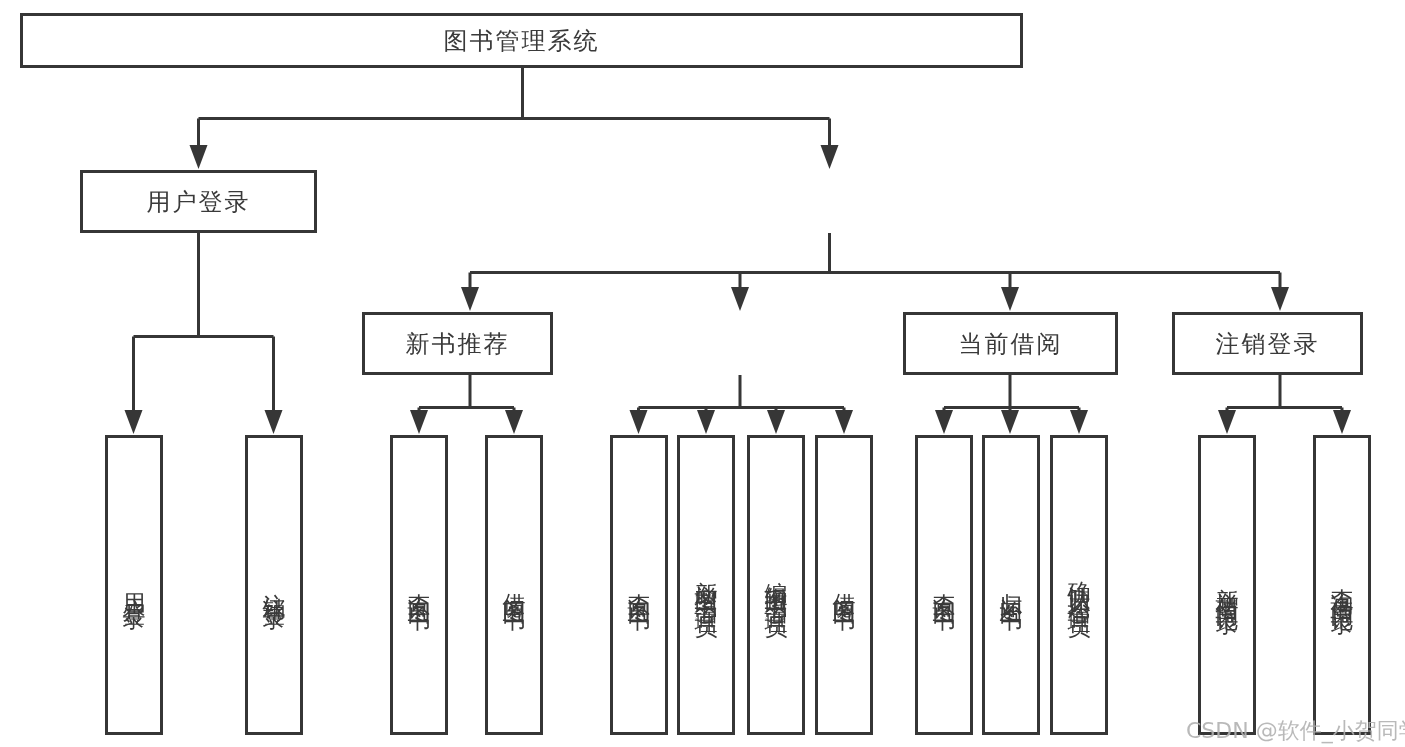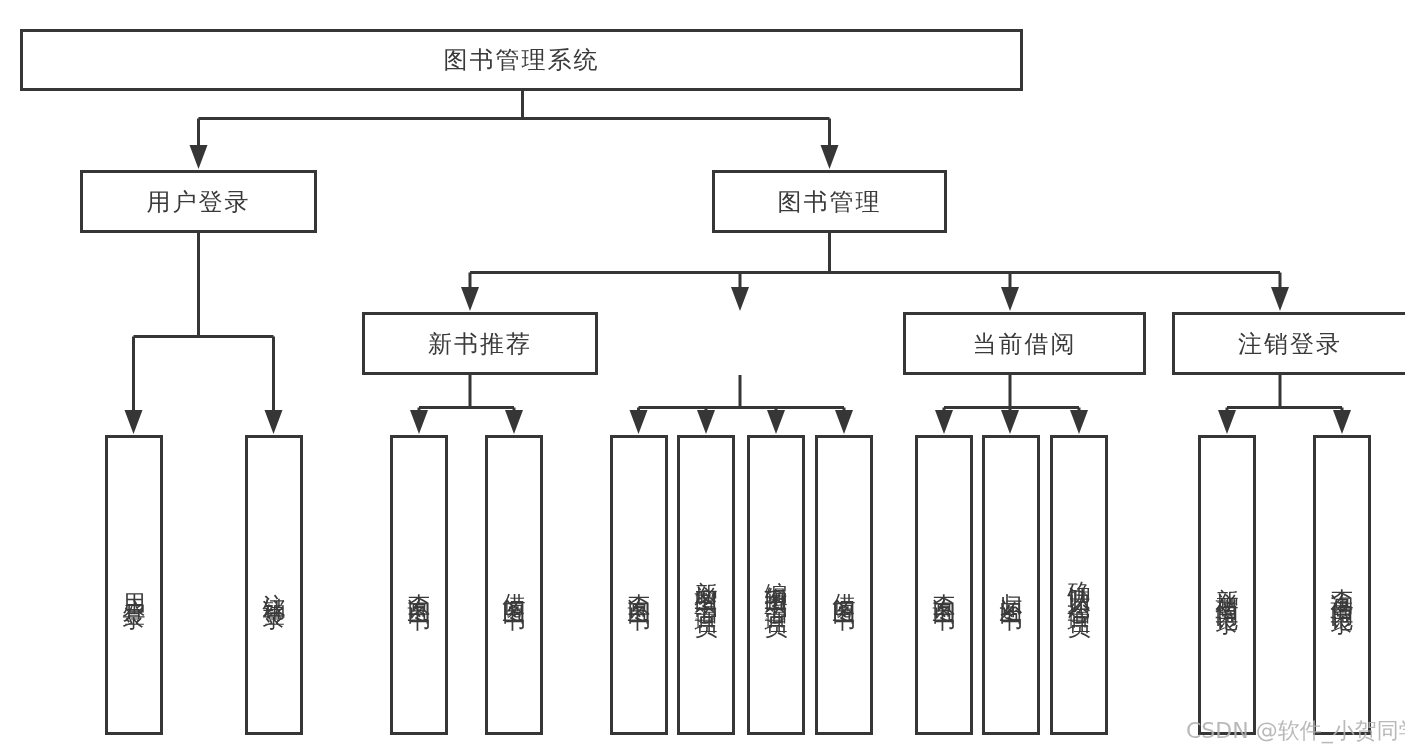--- a/index.html
+++ b/index.html
@@ -41,27 +41,27 @@
     display: flex;
     align-items: center;
     justify-content: center;
     color: var(--text);
   }
   .hbox {
     font-size: 24px;
     letter-spacing: 2px;
     white-space: nowrap;
   }
-  .root-box   { left: 20px;  top: 13px;  width: 1003px; height: 62px; margin-top: 16px; }
+  .root-box   { left: 20px;  top: 13px;  width: 1003px; height: 55px; }
   .l2a        { left: 80px;  top: 170px; width: 237px;  height: 63px; }
   .l2b        { left: 712px; top: 170px; width: 235px;  height: 63px; }
-  .l3         { top: 312px;  width: 236px; height: 63px; }
+  .l3         { top: 312px;  width: 191px; height: 63px; }
   .l3-1 { left: 362px; }
   .l3-2 { left: 632px; }
-  .l3-3 { left: 903px; width: 243px; }
+  .l3-3 { left: 903px; width: 215px; }
   .l3-4 { left: 1172px; }
   .leaf {
     top: 435px;
     width: 58px;
     height: 300px;
   }
   .vtext {
     writing-mode: vertical-rl;
     font-size: 23px;
     letter-spacing: 5px;
@@ -148,23 +148,20 @@
     </g>
   </svg>
 
   <div class="node root-box">
     <span class="hbox">图书管理系统</span>
   </div>
 
   <div class="node l2a">
     <span class="hbox">用户登录</span>
   </div>
-  <div class="node l2b">
-    <span class="hbox">图书管理</span>
-  </div>
 
   <div class="node l3 l3-1">
     <span class="hbox">新书推荐</span>
   </div>
   <div class="node l3 l3-3">
     <span class="hbox">当前借阅</span>
   </div>
   <div class="node l3 l3-4">
     <span class="hbox">注销登录</span>
   </div>

